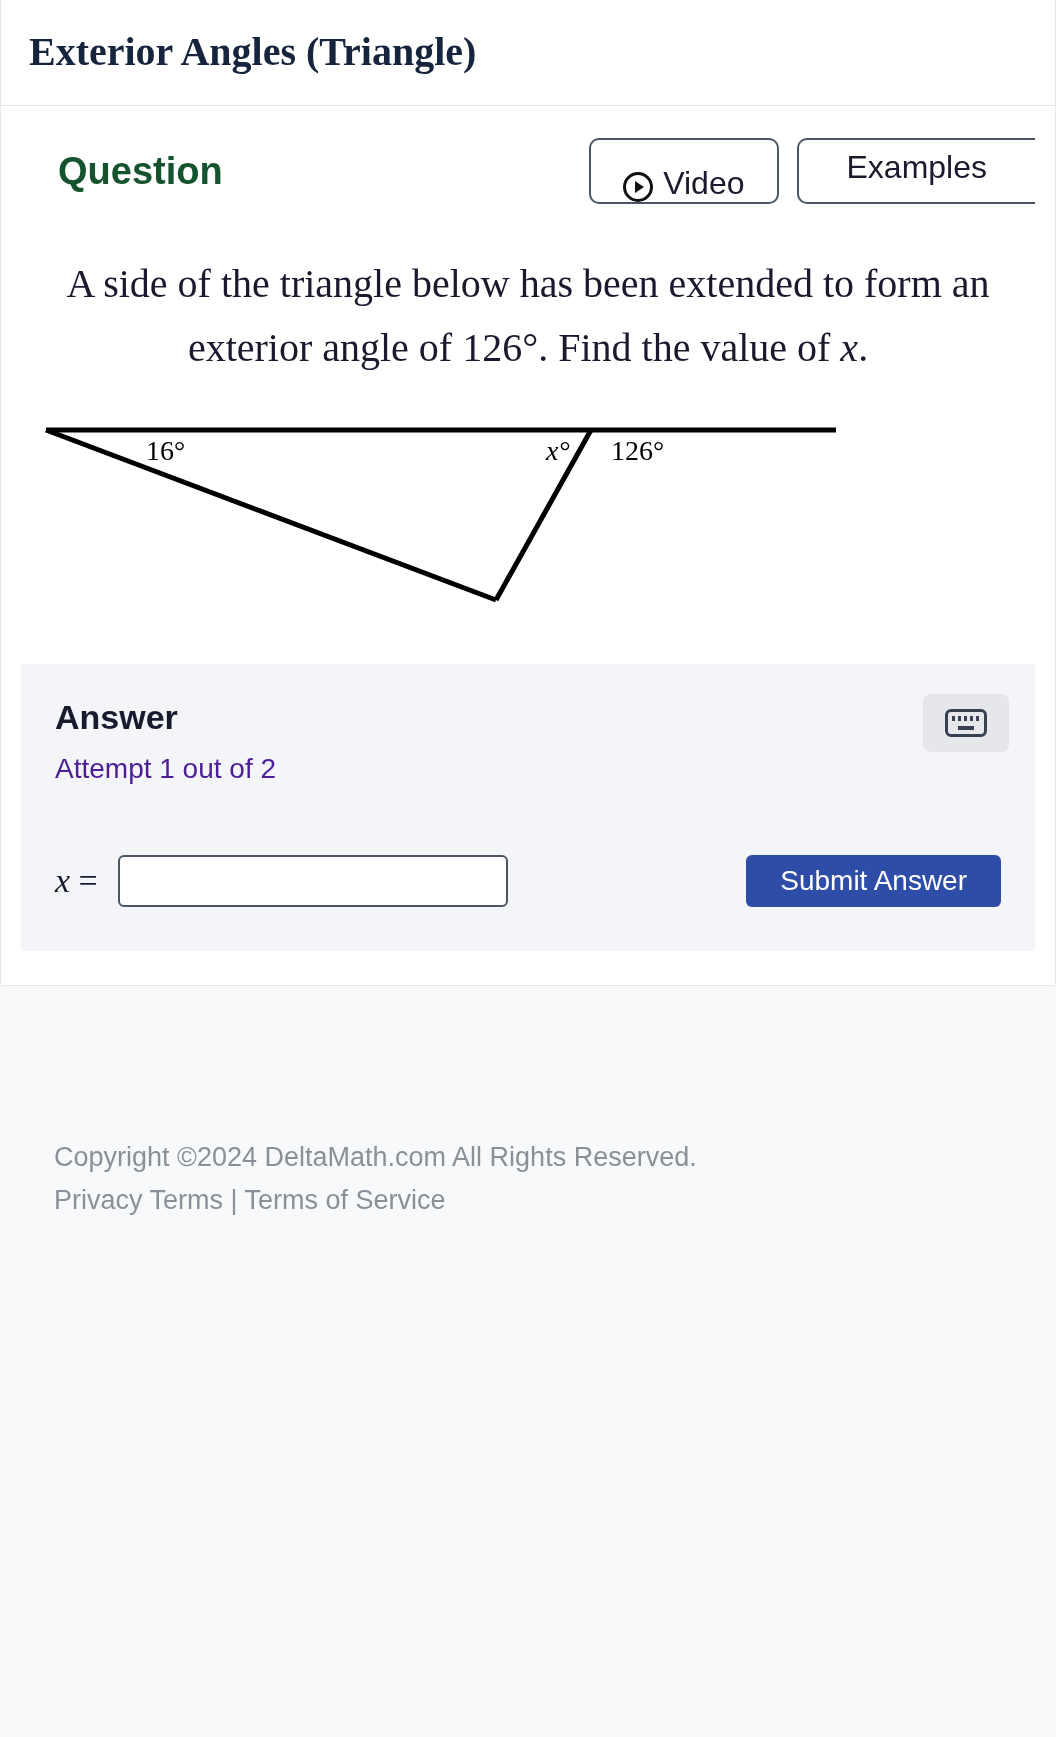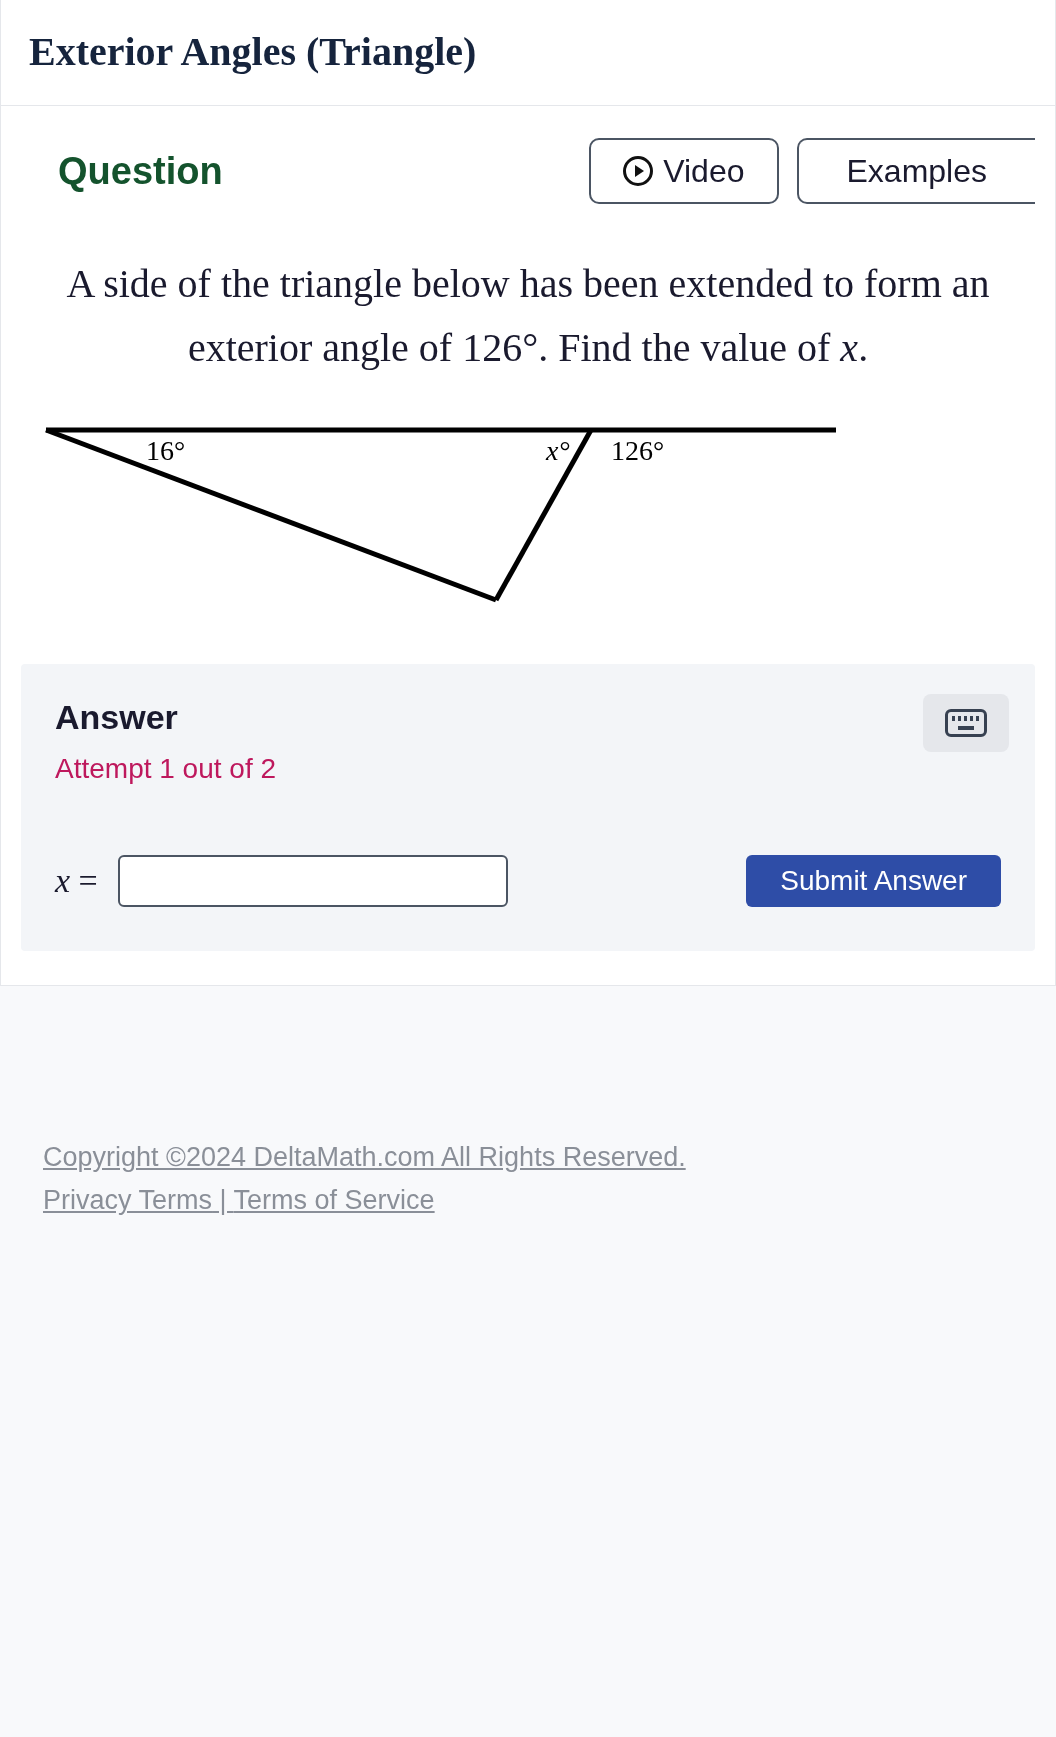--- a/index.html
+++ b/index.html
@@ -36,34 +36,34 @@
     font-size: 38px;
     font-weight: 700;
     color: #14532d;
     flex: 0 0 auto;
     margin-right: auto;
     font-family: -apple-system, 'Segoe UI', sans-serif;
     margin-left: 37px;
   }
   .btn {
     display: inline-flex;
-    align-items: center;
+    align-items: flex-end;
     justify-content: center;
     gap: 10px;
     height: 66px;
     padding: 0 32px;
     border: 2px solid #4b5563;
     border-radius: 10px;
     background: #fff;
     font-size: 32px;
     font-family: -apple-system, 'Segoe UI', sans-serif;
     color: #1a1a2e;
     cursor: pointer;
   }
-  .btn-examples { border-right: none; border-radius: 10px 0 0 10px; padding: 0 48px;}
+  .btn-examples { border-right: none; border-radius: 10px 0 0 10px; padding: 16px 48px;}
   .play-icon {
     width: 30px; height: 30px;
     border: 3px solid #111; border-radius: 50%;
     display: inline-flex; align-items: center; justify-content: center;
   }
   .play-icon::after {
     content: '';
     display: block;
     width: 0; height: 0;
     border-left: 9px solid #111;
@@ -90,21 +90,21 @@
     margin-bottom: 24px;
   }
   .answer-box h3 {
     font-size: 34px;
     font-weight: 700;
     font-family: -apple-system, 'Segoe UI', sans-serif;
     margin-bottom: 16px;
   }
   .attempt {
     font-size: 28px;
-    color: #be185d;
+    color: #4c1d95;
     font-family: -apple-system, 'Segoe UI', sans-serif;
     margin-bottom: 70px;
   }
   .kbd-btn {
     position: absolute;
     top: 30px; right: 26px;
     width: 86px; height: 58px;
     background: #e5e7eb;
     border-radius: 8px;
     display: flex; align-items: center; justify-content: center;
@@ -153,26 +153,25 @@
     padding: 0 34px;
     background: #2e4da7;
     color: #fff;
     border: none;
     border-radius: 6px;
     font-size: 28px;
     font-family: -apple-system, 'Segoe UI', sans-serif;
     cursor: pointer;
   }
   .footer {
-    padding: 150px 54px 40px 43px;
+    padding: 150px 54px 40px 54px;
     font-size: 27px;
     color: #8a8f98;
     font-family: -apple-system, 'Segoe UI', sans-serif;
     line-height: 1.6;
-    text-decoration: underline;
   }
   .footer a { color: #8a8f98; text-decoration: none; }
 </style>
 </head>
 <body>
 
 <div class="panel">
   <div class="title-bar">
     <h1>Exterior Angles (Triangle)</h1>
   </div>

